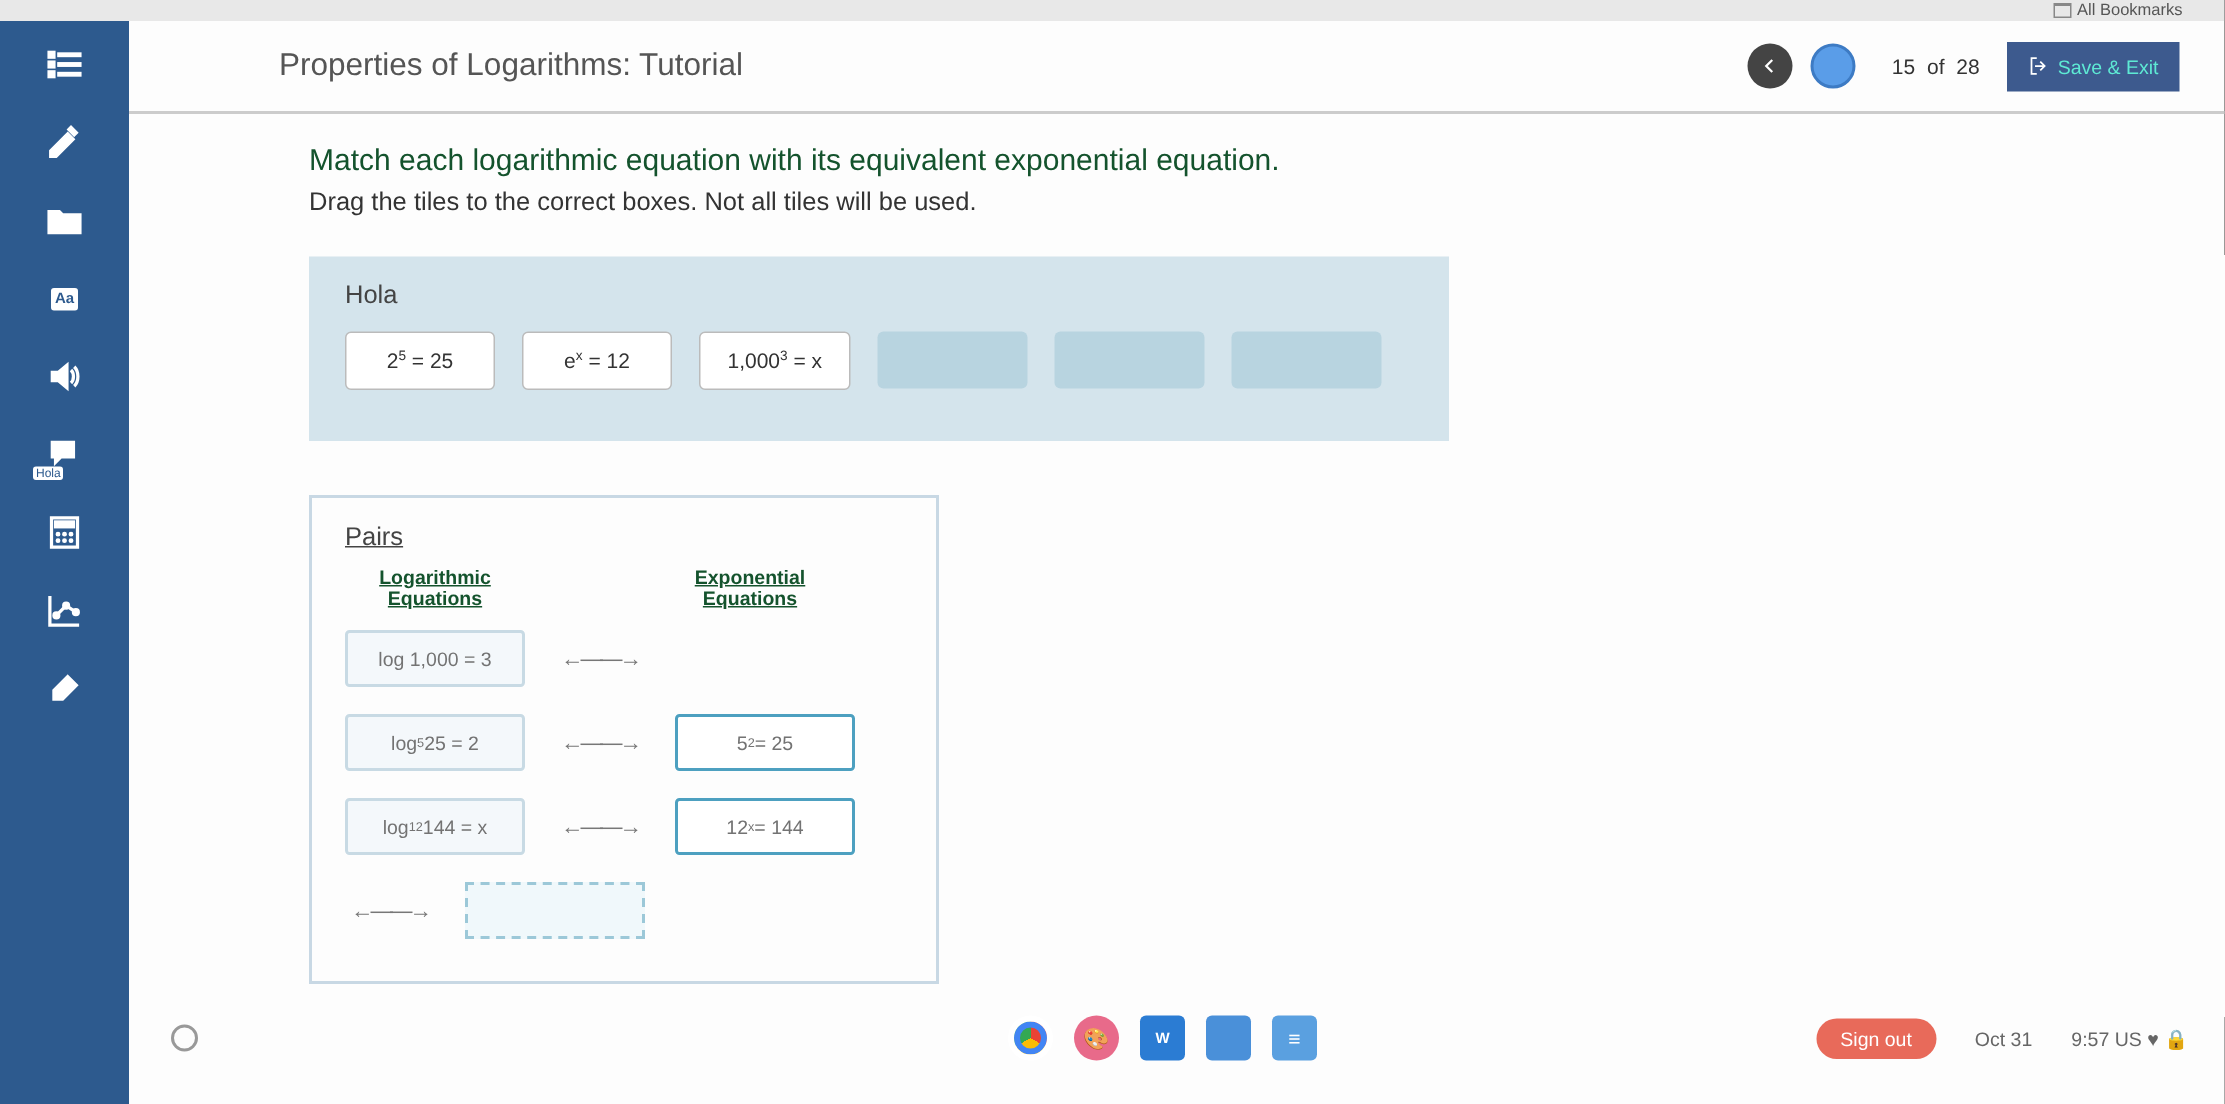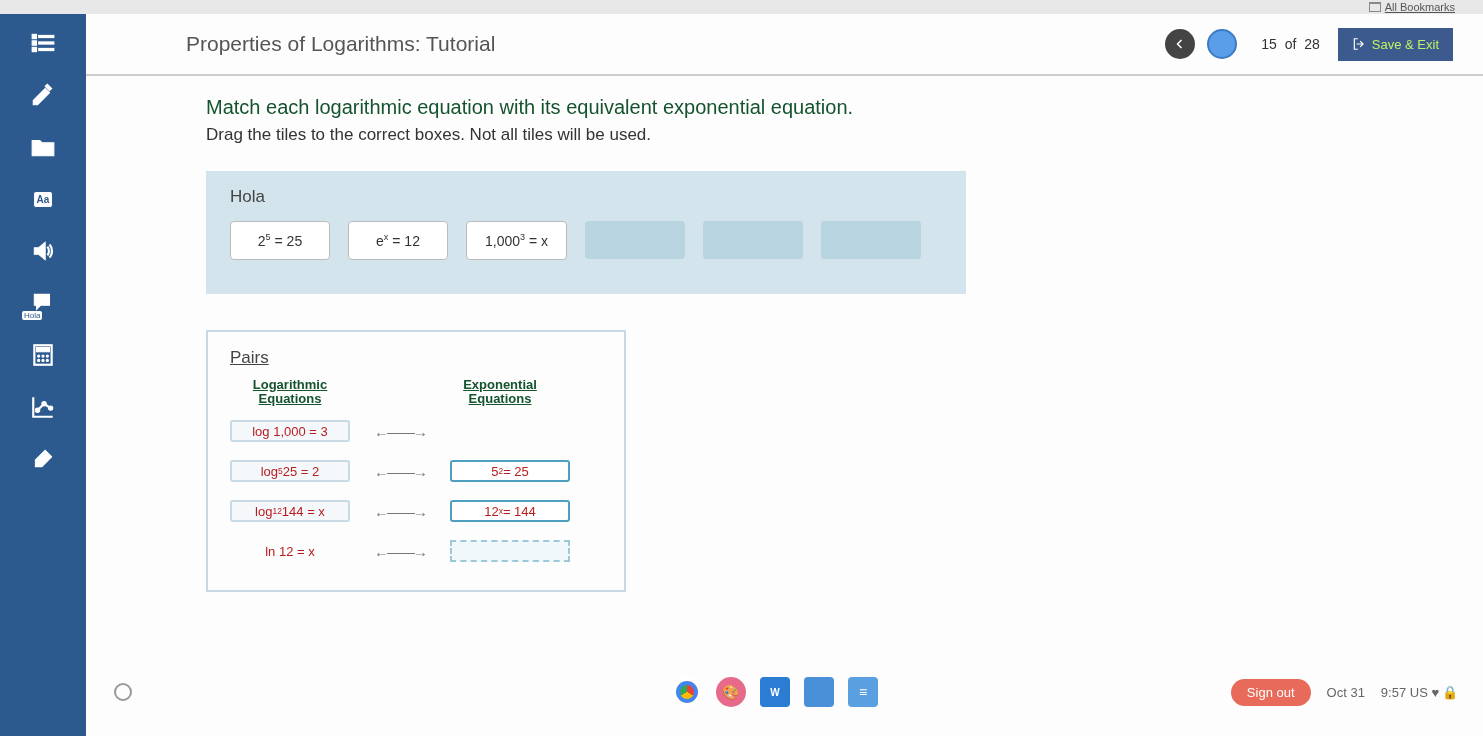--- a/index.html
+++ b/index.html
@@ -1,67 +1,67 @@
 <!DOCTYPE html>
 <html><head>
 <meta charset="utf-8">
 <style>
 * { margin: 0; padding: 0; box-sizing: border-box; font-family: Arial, Helvetica, sans-serif; }
 html, body { width: 1483px; height: 736px; background: #1a1a1a; overflow: hidden; }
 
-.bookmark-bar { position: absolute; top: 0; right: 0; left: 0; height: 14px; background: #e8e8e8; display:flex; justify-content:flex-end; align-items:center; padding-right:28px; font-size:11px; color:#555;text-decoration:underline;}
+.bookmark-bar { position: absolute; top: 0; right: 0; left: 0; height: 14px; background: #e8e8e8; display:flex; justify-content:flex-end; align-items:center; padding-right:28px; font-size:11px; color:#555;}
 .bookmark-bar .folder-ico { width:12px; height:10px; border:1px solid #888; border-top-width:2px; margin-right:4px; }
 
 .app { position: absolute; top: 14px; left: 0; right: 0; bottom: 0; display: flex; }
 
 .sidebar { width: 86px; background: #2d5a8e; display: flex; flex-direction: column; align-items: center; padding-top: 14px; gap: 22px; }
 .sidebar-item { width: 30px; height: 30px; display:flex; align-items:center; justify-content:center; color:#fff; cursor:pointer; position:relative;}
 .sidebar-item svg { width: 26px; height: 26px; fill: #fff; stroke:#fff; }
 .sidebar-item .aa-badge { font-size:10px; background:#fff; color:#2d5a8e; border:1px solid #2d5a8e; padding:2px 3px; border-radius:3px; font-weight:bold;}
 .hola-lbl { position:absolute; bottom:-2px; left:-6px; font-size:8px; background:#fff; color:#2d5a8e; padding:0 2px; border-radius:2px;}
 
 .main { flex: 1; background: #fdfdfd; display:flex; flex-direction:column; position:relative; }
 
 .titlebar { height: 62px; border-bottom: 2px solid #ccc; display:flex; align-items:center; padding:0 30px 0 100px; }
 .titlebar h1 { font-size: 21px; font-weight: 400; color: #555; flex:1; }
 .circle-btn { width:30px; height:30px; border-radius:50%; display:flex; align-items:center; justify-content:center; margin:0 6px; cursor:pointer;}
 .circle-dark { background:#444; color:#fff; }
 .circle-blue { background:#5a9de8; border:2px solid #3d7bc4; }
 .page-count { font-size:14px; color:#333; margin:0 18px; }
-.save-exit { background:#3d5a8e; color:#bef264; font-size:13px; padding:9px 14px; display:flex; align-items:center; gap:6px; cursor:pointer; }
+.save-exit { background:#3d5a8e; color:#5eead4; font-size:13px; padding:9px 14px; display:flex; align-items:center; gap:6px; cursor:pointer; }
 
 .content { padding: 20px 30px 0 120px; }
 .instr { font-size:20px; color:#14532d; margin-bottom:6px; }
 .subinstr { font-size:17px; color:#333; margin-bottom:26px; }
 
 .tiles-box { background:#d4e4ec; padding:16px 24px 34px; width:760px; }
 .tiles-title { font-size:17px; color:#444; margin-bottom:14px; }
 .tiles-row { display:flex; gap:18px; }
 .tile { background:#fff; border:1px solid #bbb; border-radius:4px; padding:10px 18px; font-size:14px; color:#333; cursor:grab; min-width:100px; text-align:center; }
 .tile.empty { background:#b8d4e0; border:none; width:100px; height:38px; }
 
 .pairs-box { margin-top:36px; border:2px solid #c8d8e4; padding:16px 22px 10px; width:420px; }
 .pairs-title { font-size:17px; color:#444; margin-bottom:10px;text-decoration:underline; }
 .pair-headers { display:flex; gap:90px; margin-bottom:14px; }
 .pair-head { font-size:13px; font-weight:bold; text-decoration:underline; color:#14532d; width:120px; text-align:center; line-height:1.1;}
 .pair-row { display:flex; align-items:center; gap:20px; margin-bottom:18px; }
-.pair-cell { width:120px; height:22px; display:flex; align-items:center; justify-content:center; font-size:13px; color:#b91c1c; }
+.pair-cell { width:120px; height:38px; display:flex; align-items:center; justify-content:center; font-size:13px; color:#737373; }
 .pair-left { border:2px solid #c8dae4; border-radius:3px; background:#f4f8fb;}
 .pair-right { border:2px solid #4da0c0; border-radius:3px; background:#fff;}
 .pair-empty { border:2px dashed #9cc8d8; background:#f0f8fb;}
 .arrow { width:60px; text-align:center; color:#777; font-size:15px; letter-spacing:-2px;}
 
 sup { font-size:0.65em; vertical-align:super; }
 sub { font-size:0.65em; vertical-align:sub; }
 
 .taskbar { position:absolute; bottom:22px; left:0; right:0; height:44px; display:flex; align-items:center; padding:0 20px; }
 .circle-ic { width:18px; height:18px; border:2px solid #999; border-radius:50%; margin-left:8px;}
 .tray-icons { display:flex; gap:14px; margin-left:540px; }
 .tray-ico { width:30px; height:30px; border-radius:50%; display:flex; align-items:center; justify-content:center; font-size:14px;}
-.right-tray { position:absolute; right:24px; display:flex; align-items:center; gap:16px; font-size:13px; color:#666;}
+.right-tray { position:absolute; right:24px; display:flex; align-items:center; gap:26px; font-size:13px; color:#666;}
 .signout { background:#e86a5a; color:#fff; padding:6px 16px; border-radius:16px; font-size:13px; cursor:pointer;}
 
 .right-border { position:absolute; right:0; top:14px; width:110px; height:640px; background:#1a1410; }
 .orange-strip { position:absolute; right:110px; top:80px; width:8px; height:80px; background:#e8aa5a;}
 </style>
 </head>
 <body>
 
 <div class="bookmark-bar">
   <div class="folder-ico"></div>
@@ -192,21 +192,20 @@
           <div class="pair-cell pair-left">log<sub>5</sub> 25 = 2</div>
           <div class="arrow">←——→</div>
           <div class="pair-cell pair-right">5<sup>2</sup> = 25</div>
         </div>
         <div class="pair-row">
           <div class="pair-cell pair-left">log<sub>12</sub> 144 = x</div>
           <div class="arrow">←——→</div>
           <div class="pair-cell pair-right">12<sup>x</sup> = 144</div>
         </div>
         <div class="pair-row">
-          <div class="pair-cell pair-left" style="border:none;background:none;">ln 12 = x</div>
           <div class="arrow">←——→</div>
           <div class="pair-cell pair-empty"></div>
         </div>
       </div>
     </div>
 
     <div class="taskbar">
       <div class="circle-ic"></div>
       <div class="tray-icons">
         <div class="tray-ico" style="background:conic-gradient(#ea4335 0 120deg,#fbbc05 120deg 240deg,#34a853 240deg 360deg);border:4px solid #fff;box-shadow:inset 0 0 0 4px #4285f4;"></div>

